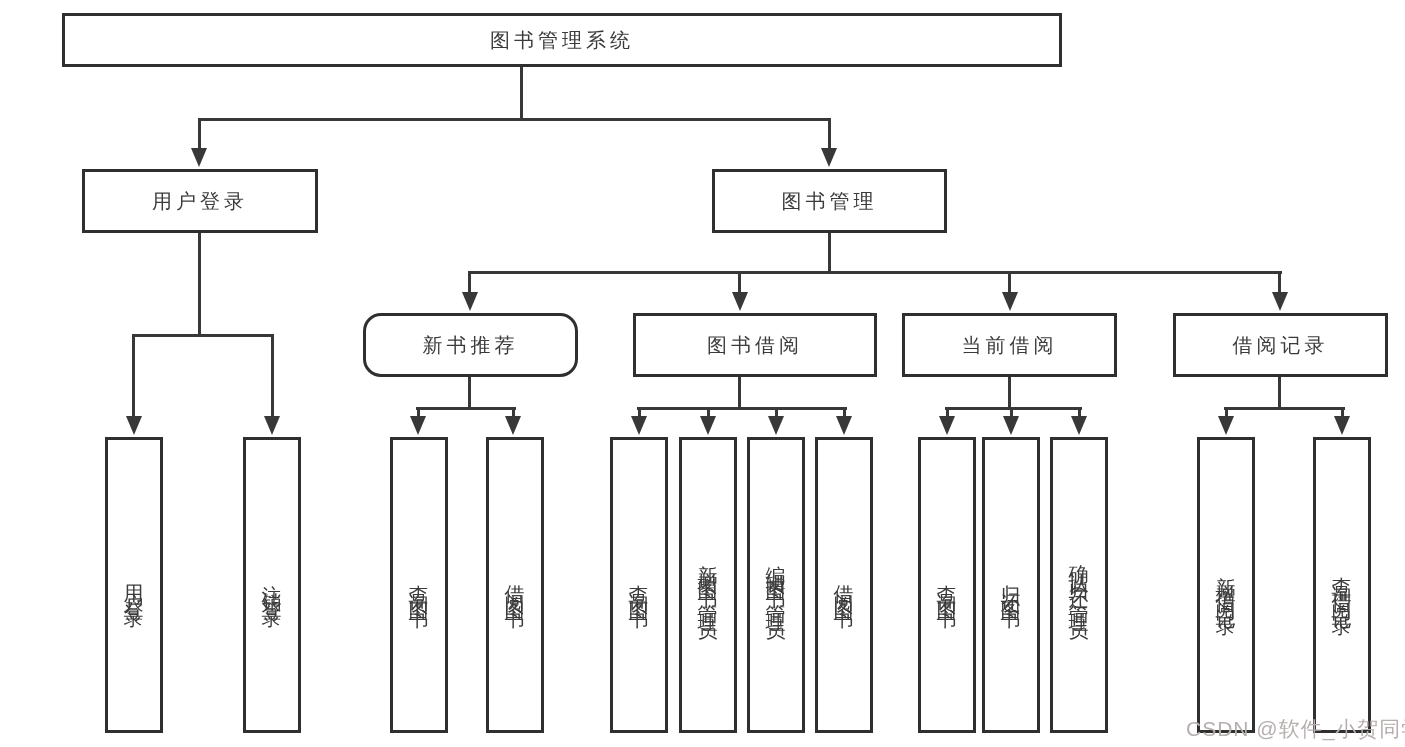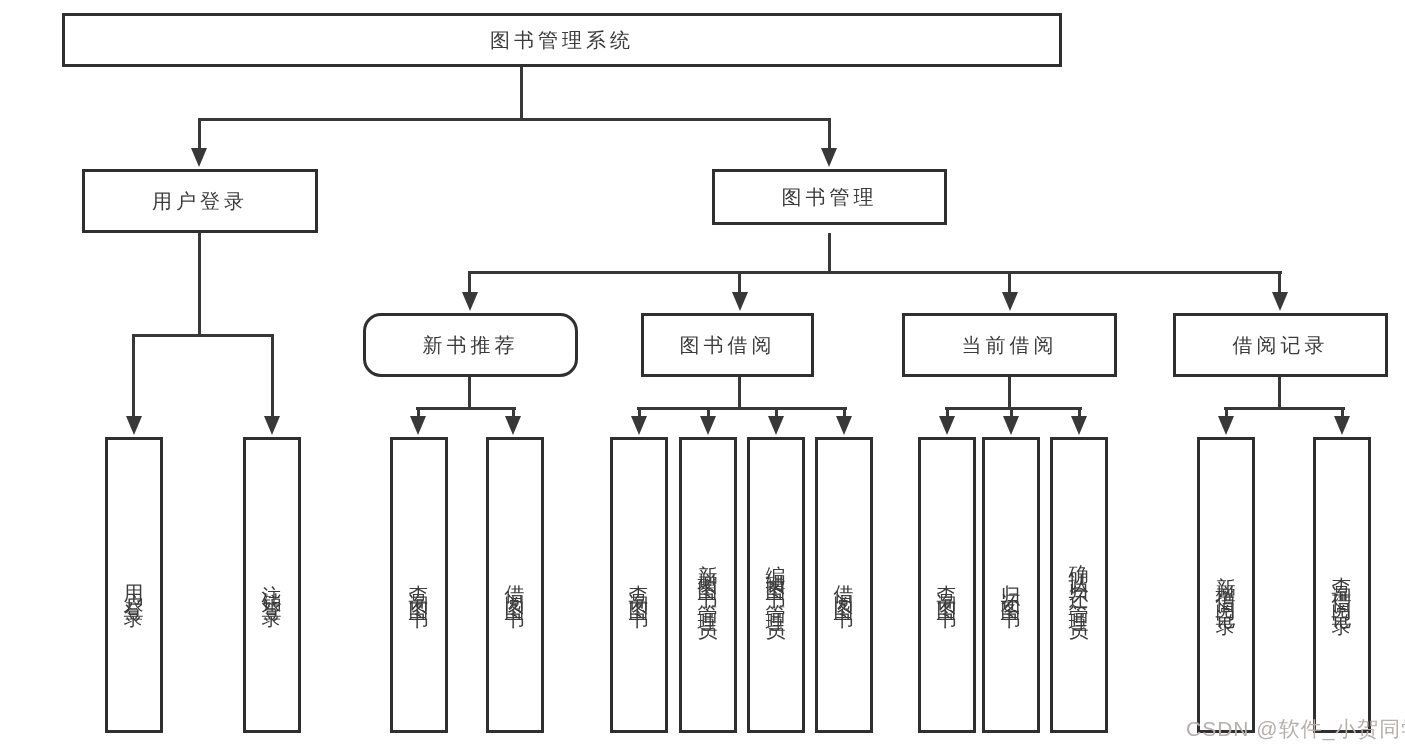--- a/index.html
+++ b/index.html
@@ -65,21 +65,21 @@
   <div class="ln" style="left:520px; top:67px; width:3px; height:52px;"></div>
   <div class="ln" style="left:198px; top:118px; width:633px; height:3px;"></div>
   <div class="ln" style="left:198px; top:118px; width:3px; height:32px;"></div>
   <div class="ln" style="left:828px; top:118px; width:3px; height:32px;"></div>
   <div class="ah" style="left:191px; top:148px;"></div>
   <div class="ah" style="left:821px; top:148px;"></div>
 
   <div class="node" style="left:82px; top:169px; width:236px; height:64px;">
     <span>用户登录</span>
   </div>
-  <div class="node" style="left:712px; top:169px; width:235px; height:56px;">
+  <div class="node" style="left:712px; top:169px; width:235px; height:64px;">
     <span>图书管理</span>
   </div>
 
   <div class="ln" style="left:198px; top:233px; width:3px; height:104px;"></div>
   <div class="ln" style="left:132px; top:334px; width:142px; height:3px;"></div>
   <div class="ln" style="left:132px; top:334px; width:3px; height:84px;"></div>
   <div class="ln" style="left:271px; top:334px; width:3px; height:84px;"></div>
   <div class="ah" style="left:126px; top:416px;"></div>
   <div class="ah" style="left:264px; top:416px;"></div>
 
@@ -90,21 +90,21 @@
   <div class="ln" style="left:1008px; top:271px; width:3px; height:24px;"></div>
   <div class="ln" style="left:1278px; top:271px; width:3px; height:24px;"></div>
   <div class="ah" style="left:462px; top:292px;"></div>
   <div class="ah" style="left:732px; top:292px;"></div>
   <div class="ah" style="left:1002px; top:292px;"></div>
   <div class="ah" style="left:1272px; top:292px;"></div>
 
   <div class="node" style="left:363px; top:313px; width:215px; height:64px;border-radius:18px;">
     <span>新书推荐</span>
   </div>
-  <div class="node" style="left:633px; top:313px; width:173px; height:64px;margin-left:8px;">
+  <div class="node" style="left:633px; top:313px; width:244px; height:64px;">
     <span>图书借阅</span>
   </div>
   <div class="node" style="left:902px; top:313px; width:215px; height:64px;">
     <span>当前借阅</span>
   </div>
   <div class="node" style="left:1173px; top:313px; width:215px; height:64px;">
     <span>借阅记录</span>
   </div>
 
   <div class="ln" style="left:468px; top:377px; width:3px; height:33px;"></div>

